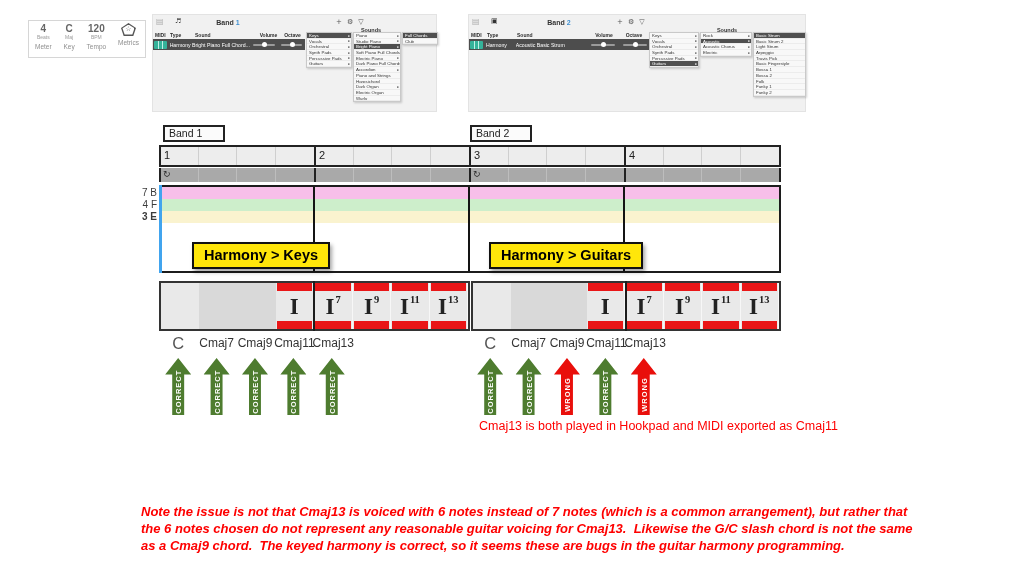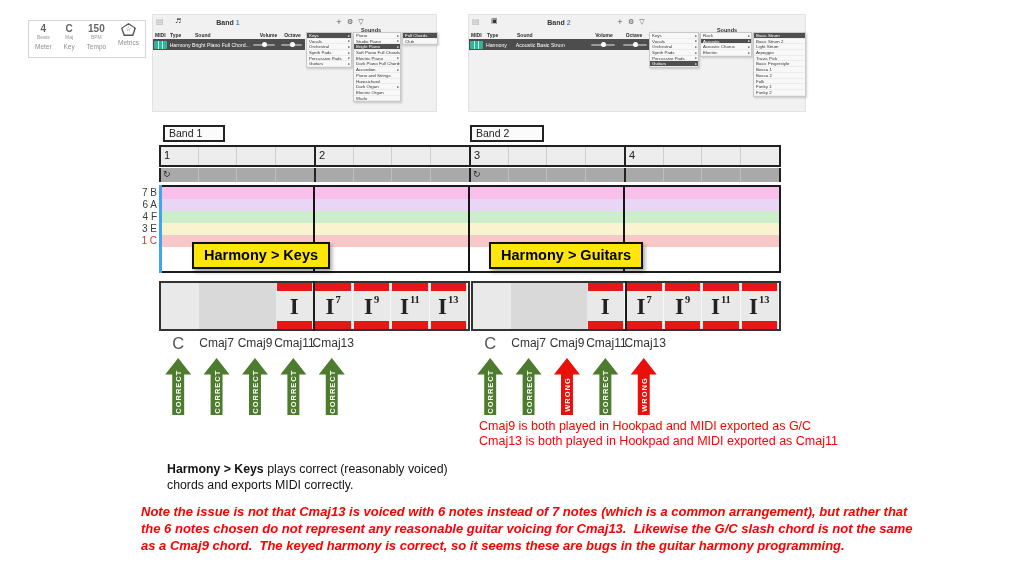--- a/index.html
+++ b/index.html
@@ -56,21 +56,21 @@
   .mi { height:5.7px; line-height:5.6px; font-size:4.4px; color:#333; padding:0 2px; position:relative;
         border-bottom:1px solid #ececec; white-space:nowrap; overflow:hidden; }
   .mi .sub { position:absolute; right:1px; top:0.5px; font-size:3.6px; }
   .mi.sel { background:#4f4f4f; color:#fff; }
   #app1 .m1{left:153px;top:17px;width:46px;} #app1 .m2{left:200px;top:17px;width:48px;} #app1 .m3{left:249px;top:17px;width:36px;}
   #app2 .m1{left:180px;top:17px;width:50px;} #app2 .m2{left:231px;top:17px;width:52px;} #app2 .m3{left:284px;top:17px;width:53px;}
 
   
   .bandtag { top:125px; height:17px; border:2px solid #222; background:#fbfbfb; font-size:10.5px; color:#222;
              line-height:13px; padding:0 6px 0 4px; }
-  #btag1 { left:163px; width:62px; } #btag2 { left:470px; width:74px; }
+  #btag1 { left:163px; width:62px; } #btag2 { left:470px; width:62px; }
 
   
   .mstrip { left:159px; top:145px; width:622px; height:22px; border:2px solid #222; background:#ededed; display:flex; }
   .measure { flex:1; position:relative; border-right:2px solid #222;
              background-image:linear-gradient(90deg, transparent 0, transparent calc(25% - 1px), #cfcfcf calc(25% - 1px) 25%,
                transparent 25%, transparent calc(50% - 1px), #cfcfcf calc(50% - 1px) 50%,
                transparent 50%, transparent calc(75% - 1px), #cfcfcf calc(75% - 1px) 75%, transparent 75%); }
   .measure:last-child { border-right:none; }
   .mnum { font-size:11px; color:#222; padding:2px 0 0 3px; display:block; }
 
@@ -148,21 +148,21 @@
       <span class="mval">4</span>
       <span class="msub">Beats</span>
       <span class="mlab">Meter</span>
     </div>
     <div class="mcol">
       <span class="mval">C</span>
       <span class="msub">Maj</span>
       <span class="mlab">Key</span>
     </div>
     <div class="mcol">
-      <span class="mval">150</span>
+      <span class="mval">120</span>
       <span class="msub">BPM</span>
       <span class="mlab">Tempo</span>
     </div>
     <div class="mcol">
       <span class="pent icon">
         <span class="pent-in"></span>
         <span class="pent-star icon">☆</span>
       </span>
       <span class="mlab">Metrics</span>
     </div>
@@ -320,31 +320,25 @@
       </div>
     <div class="loopcell"></div>
   </div>
 
   <div class="abs grid">
     <div>
 
     <div class="grow" style="background: rgb(247, 191, 233);">
           <span class="rlabel" style="color: rgb(60, 60, 60);">7 B</span>
         </div>
-        <div class="grow" style="background: rgb(233, 214, 247);">
-          <span class="rlabel" style="color: rgb(60, 60, 60);">6 A</span>
-        </div>
         <div class="grow" style="background: rgb(205, 238, 203);">
           <span class="rlabel" style="color: rgb(60, 60, 60);">4 F</span>
         </div>
         <div class="grow" style="background: rgb(250, 243, 207);">
-          <span class="rlabel" style="color: rgb(60, 60, 60);">3 E</span>
-        </div>
-        <div class="grow" style="background: rgb(248, 199, 199);">
-          <span class="rlabel" style="color: rgb(224, 48, 48);">1 C</span>
+          <span class="rlabel" style="color: rgb(60, 60, 60); font-weight: bold;">3 E</span>
         </div>
       </div>
     <div class="mline" style="left:152px"></div>
     <div class="mline" style="left:307px"></div>
     <div class="mline" style="left:462px"></div>
     <div class="cursor"></div>
   </div>
 
 
   <div class="abs ylab" id="ylab-keys">Harmony &gt; Keys</div>
@@ -489,21 +483,19 @@
         </div>
       </div>
       <div class="aslot">
         <div class="arrow wrong">
           <span class="atext">WRONG</span>
         </div>
       </div>
     </div>
 
   <div class="abs errcap">
-    <div>Cmaj9 is both played in Hookpad and MIDI exported as G/C</div>
     <div>Cmaj13 is both played in Hookpad and MIDI exported as Cmaj11</div>
   </div>
 
-  <div class="abs para" id="para1"><b>Harmony &gt; Keys</b><span> plays correct (reasonably voiced) chords and exports MIDI correctly.</span></div>
 
   <div class="abs bottomnote">Note the issue is not that Cmaj13 is voiced with 6 notes instead of 7 notes (which is a common arrangement), but rather that the 6 notes chosen do not represent any reasonable guitar voicing for Cmaj13.  Likewise the G/C slash chord is not the same as a Cmaj9 chord.  The keyed harmony is correct, so it seems these are bugs in the guitar harmony programming.</div>
 
 </div>
 
 </body></html>

